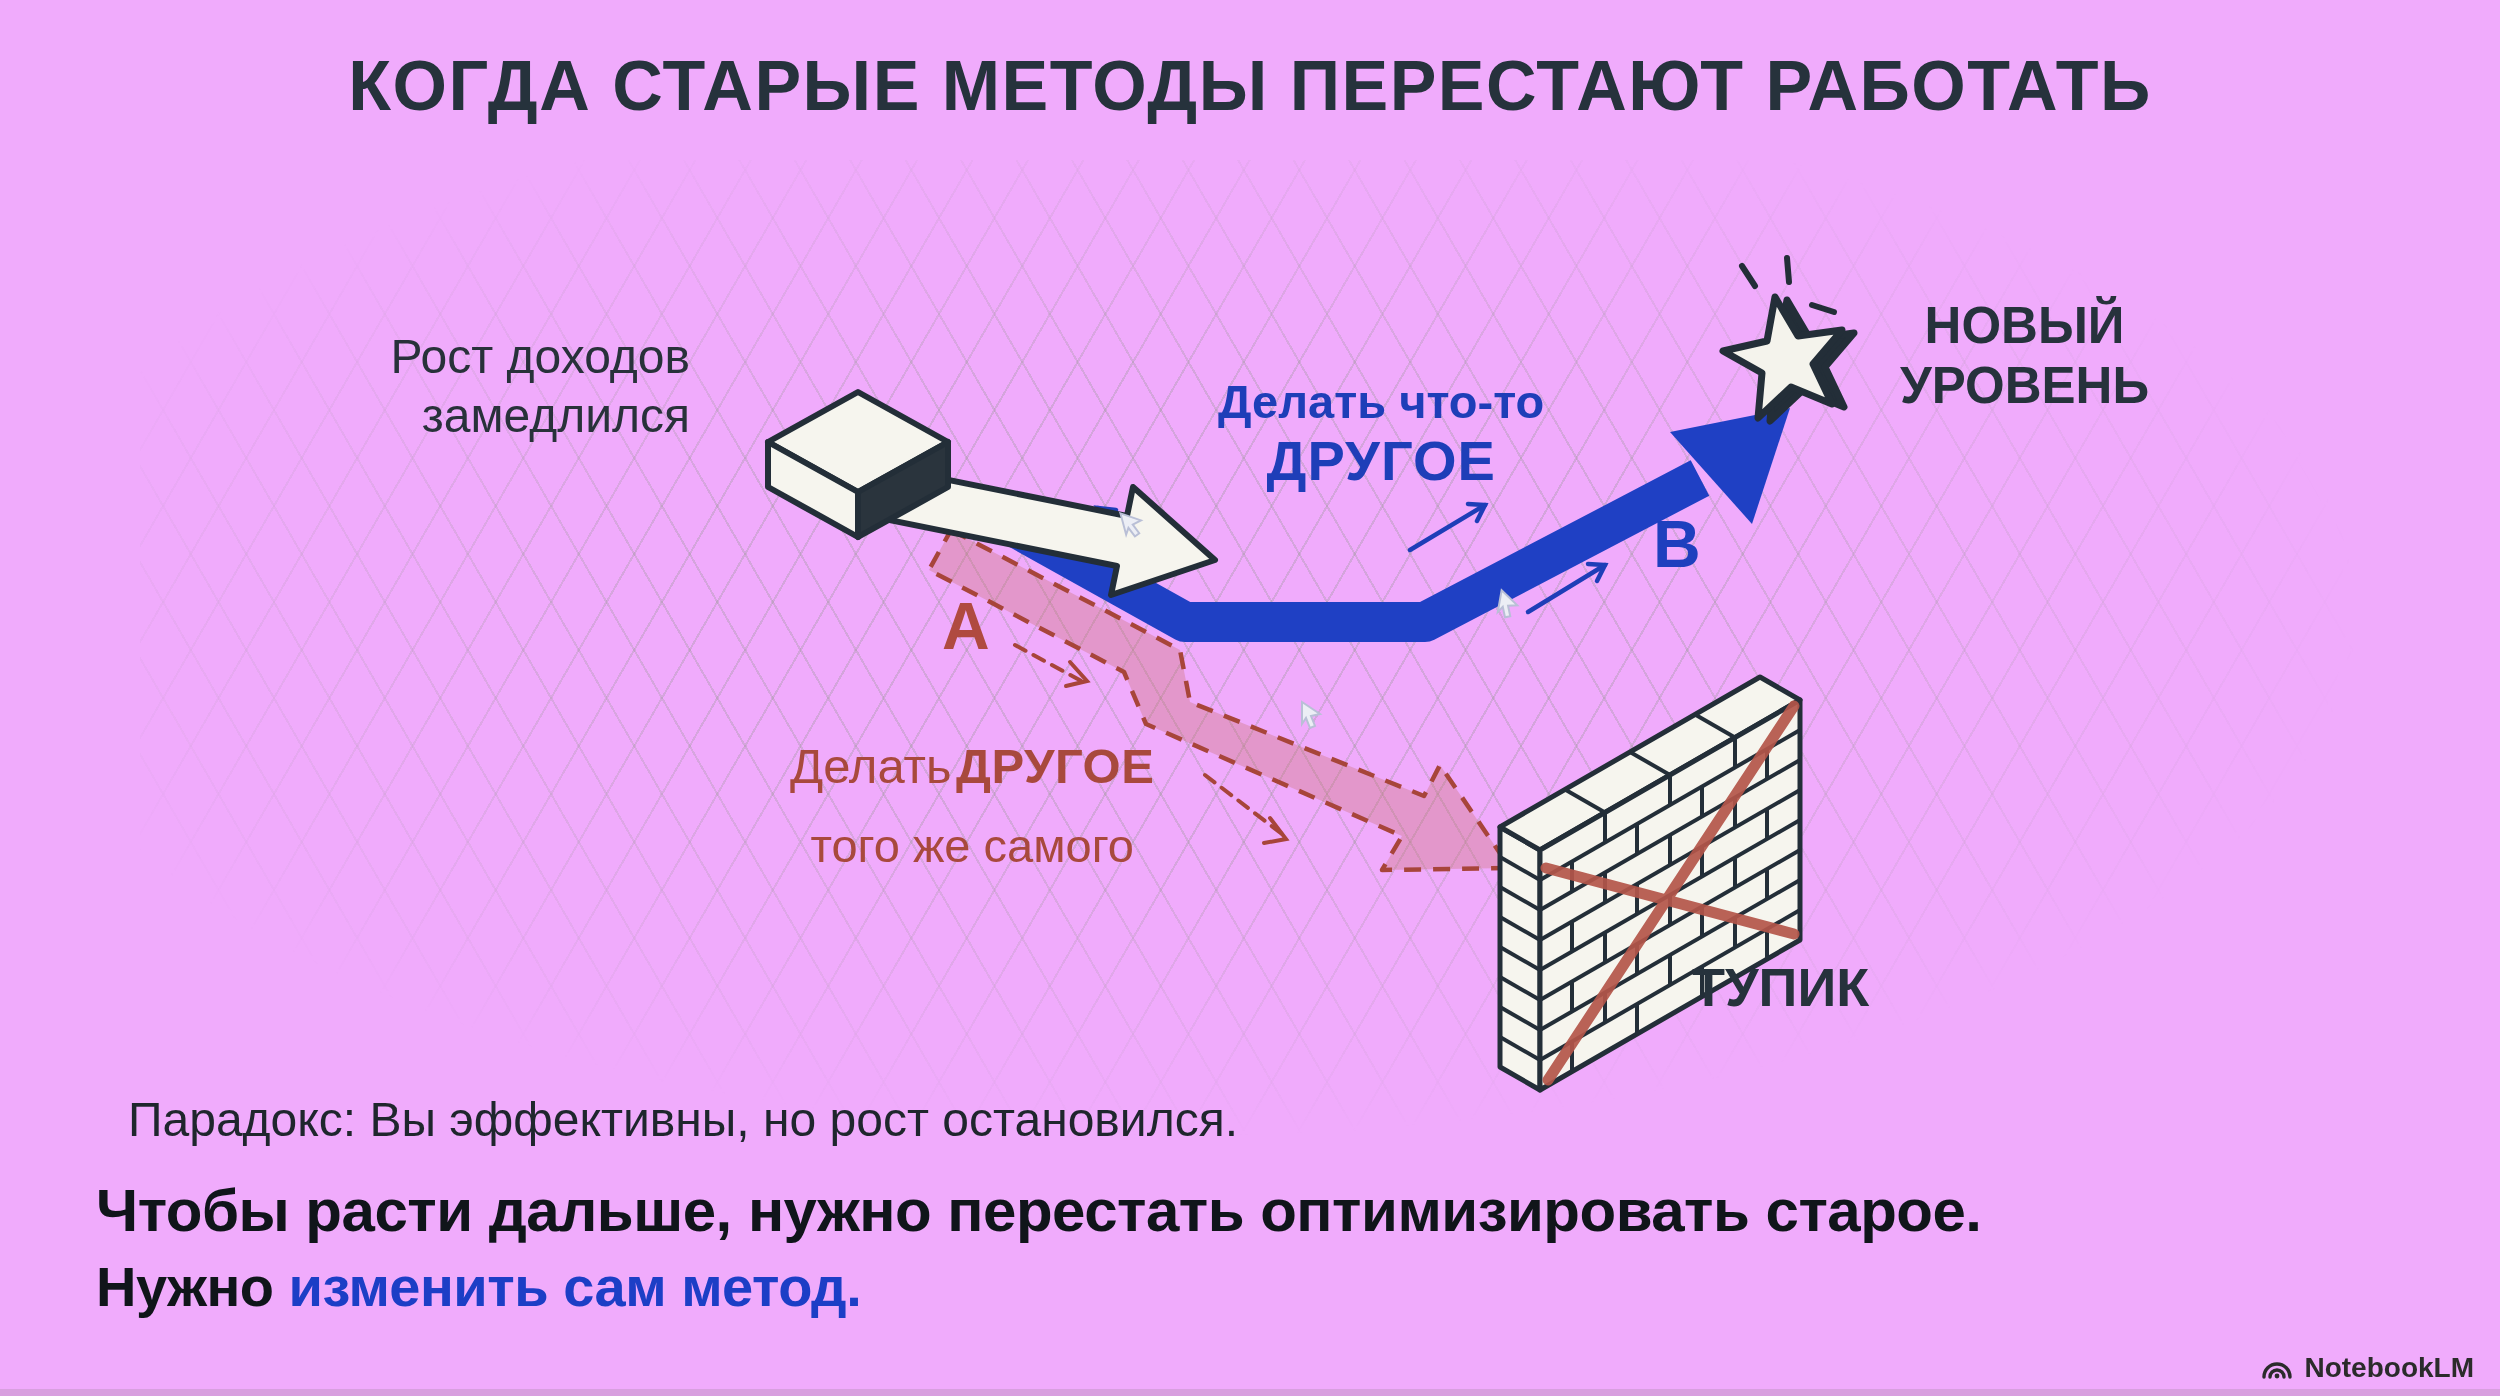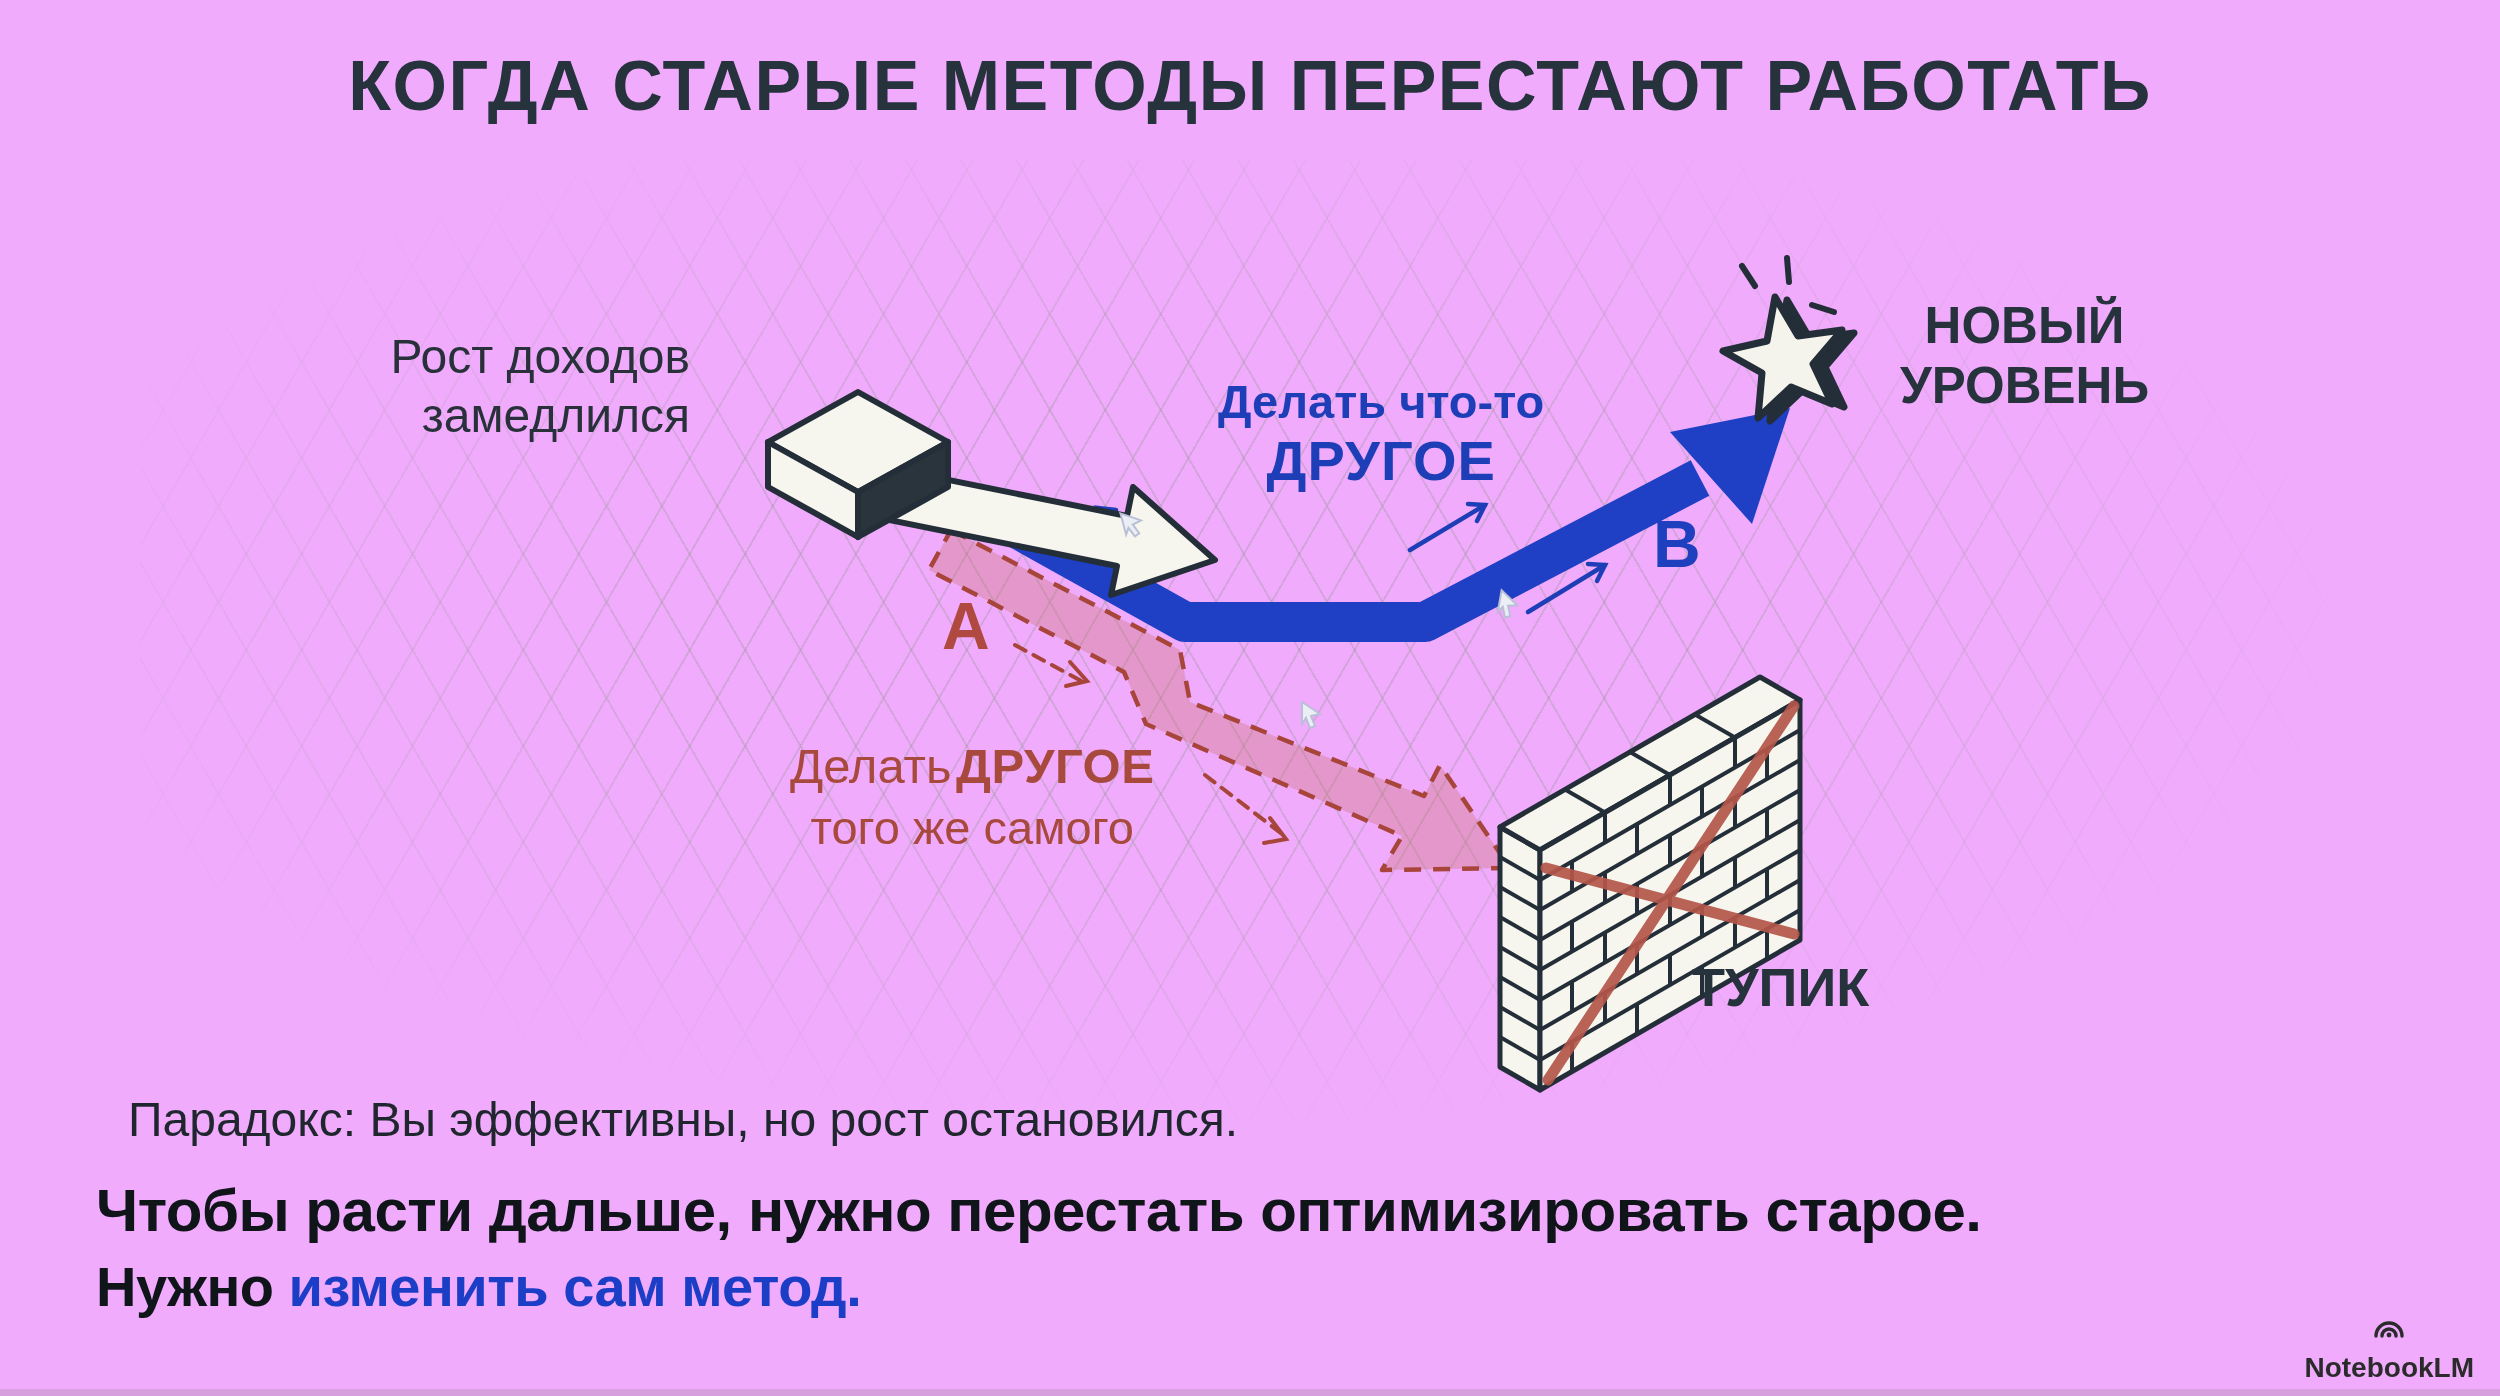--- a/index.html
+++ b/index.html
@@ -28,30 +28,30 @@
     right:1810px;top:328px;text-align:right;font-size:48px;line-height:1.22;color:#28313a;white-space:nowrap;
   }
   .blue-label{left:1218px;top:378px;color:#1e3eb8;white-space:nowrap;line-height:1;}
   .blue-label .l1{font-size:47px;font-weight:700;}
   .blue-label .l2{font-size:56px;font-weight:700;margin-top:8px;letter-spacing:1px;}
   .letter-a{left:942px;top:588px;font-size:66px;font-weight:700;color:#b04a40;}
   .letter-b{left:1653px;top:506px;font-size:66px;font-weight:700;color:#1e3fbe;}
   .red-label{left:790px;top:736px;color:#a8493d;white-space:nowrap;line-height:1.26;}
   .red-label .w-reg{font-size:49px;font-weight:400;}
   .red-label .w-bold{font-size:49px;font-weight:700;letter-spacing:0.5px;}
-  .red-label .l2{font-size:47px;font-weight:400;}
+  .red-label .l2{font-size:47px;font-weight:400;margin-top:18px;}
   .new-level{left:1900px;top:296px;font-size:51px;font-weight:700;line-height:1.18;color:#26323c;white-space:nowrap;}
   .dead-end{left:1692px;top:956px;font-size:54px;font-weight:700;color:#26323c;white-space:nowrap;}
   .paradox{left:100px;top:1092px;font-size:48px;font-weight:400;color:#1f262d;white-space:nowrap;margin-left:28px;}
   .conclusion1{left:96px;top:1176px;font-size:60px;font-weight:700;letter-spacing:-0.5px;color:#10151a;white-space:nowrap;}
   .conclusion2{left:96px;top:1254px;font-size:56px;font-weight:700;letter-spacing:-0.5px;color:#10151a;white-space:nowrap;}
   .conclusion2 .hl{color:#1c3ec6;}
   .brand{
     right:26px;bottom:12px;display:flex;align-items:center;gap:9px;
-    font-size:28px;font-weight:700;color:#2b2b2b;flex-direction:column;
+    font-size:28px;font-weight:700;color:#2b2b2b;
   }
   .bottom-edge{position:absolute;left:0;bottom:0;width:100%;height:7px;background:rgba(110,108,96,0.18);}
 </style>
 </head>
 <body>
 
 <div class="canvas">
 
   <div class="iso-grid"></div>
 

